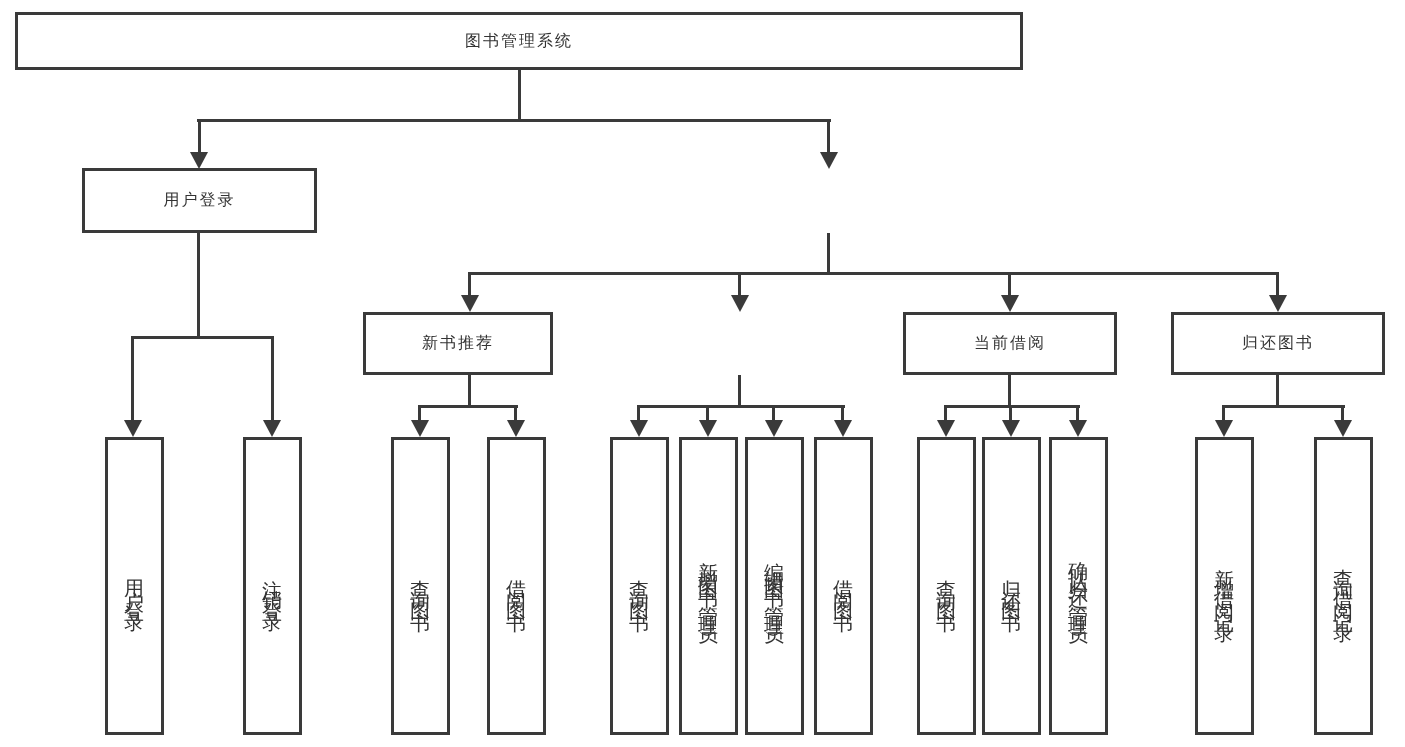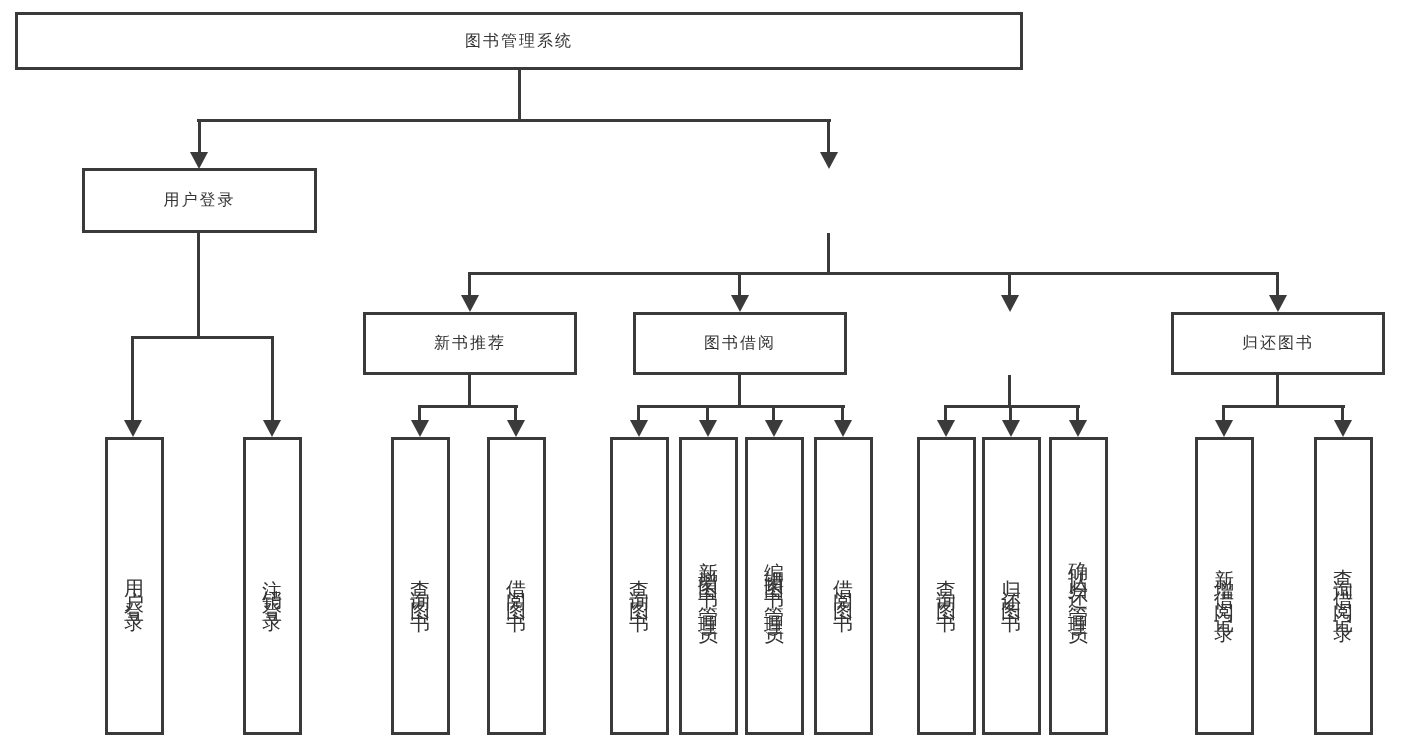--- a/index.html
+++ b/index.html
@@ -138,25 +138,25 @@
   <div class="ah" style="left:1334px; top:420px;"></div>
 
   <div class="box" style="left:15px; top:12px; width:1008px; height:58px;">
     <span class="hlabel">图书管理系统</span>
   </div>
 
   <div class="box" style="left:82px; top:168px; width:235px; height:65px;">
     <span class="hlabel">用户登录</span>
   </div>
 
-  <div class="box" style="left:363px; top:312px; width:214px; height:63px;">
+  <div class="box" style="left:363px; top:312px; width:190px; height:63px;">
     <span class="hlabel">新书推荐</span>
   </div>
-  <div class="box" style="left:633px; top:312px; width:214px; height:63px;">
-    <span class="hlabel">图书借阅</span>
+  <div class="box" style="left:903px; top:312px; width:214px; height:63px;">
+    <span class="hlabel">当前借阅</span>
   </div>
   <div class="box" style="left:1171px; top:312px; width:214px; height:63px;">
     <span class="hlabel">归还图书</span>
   </div>
 
   <div class="box leaf" style="left:105px;">
     <span class="vlabel">用户登录</span>
   </div>
   <div class="box leaf" style="left:243px;">
     <span class="vlabel">注销登录</span>

